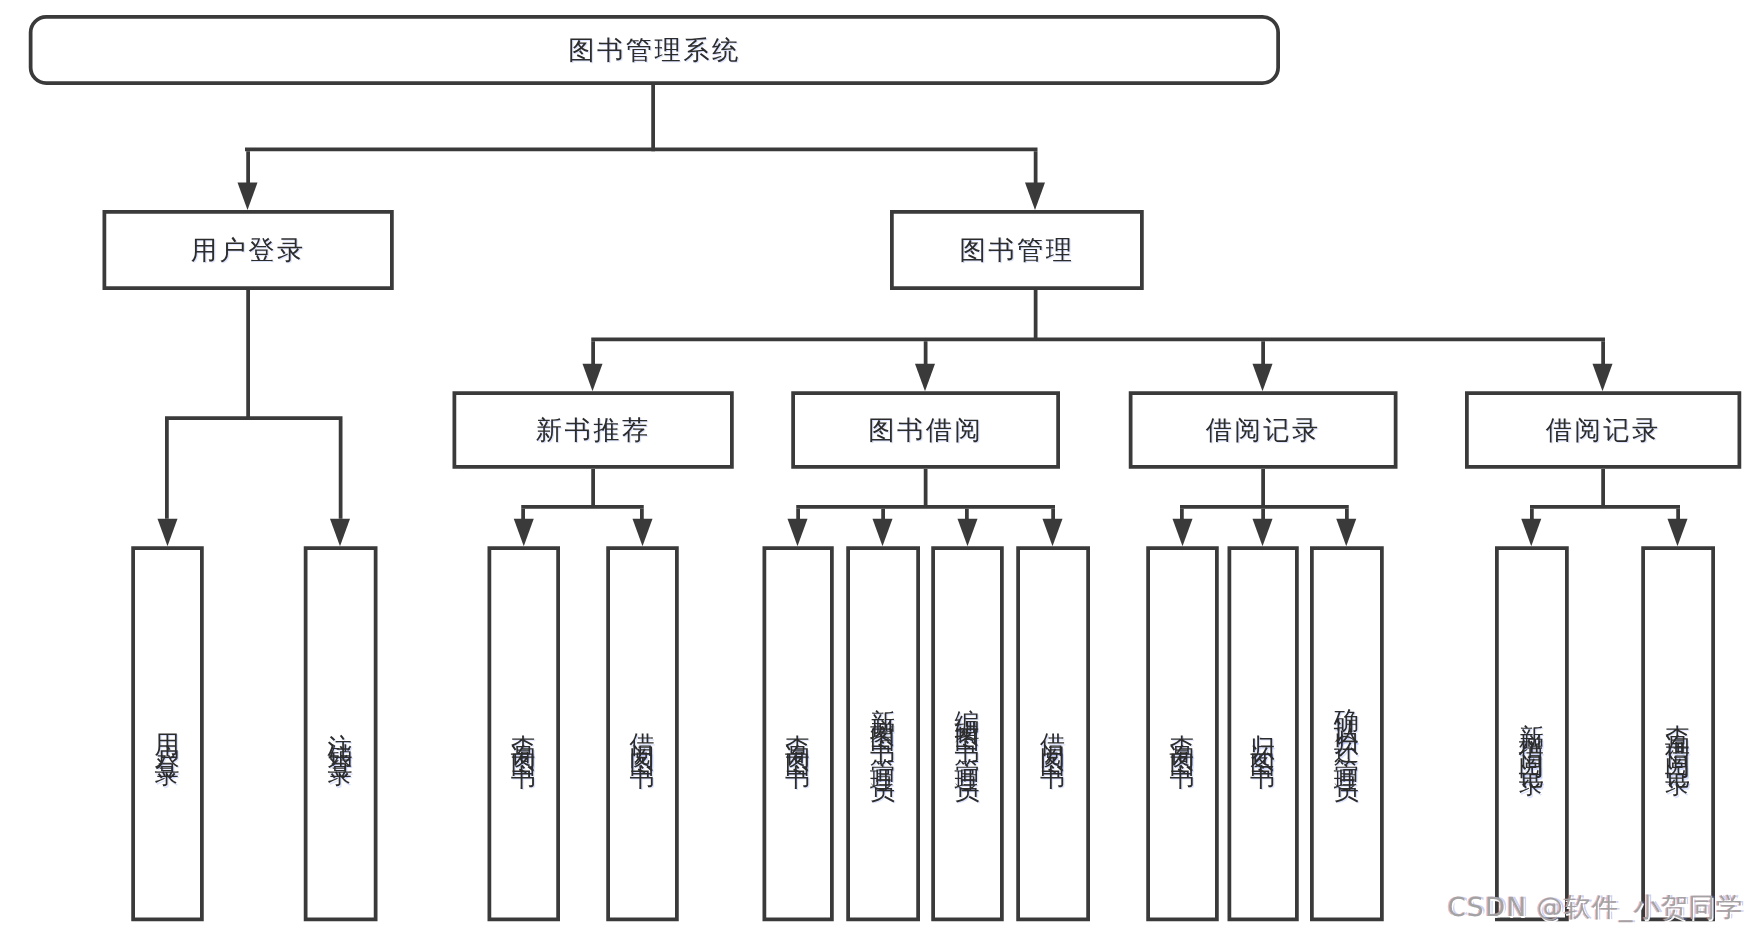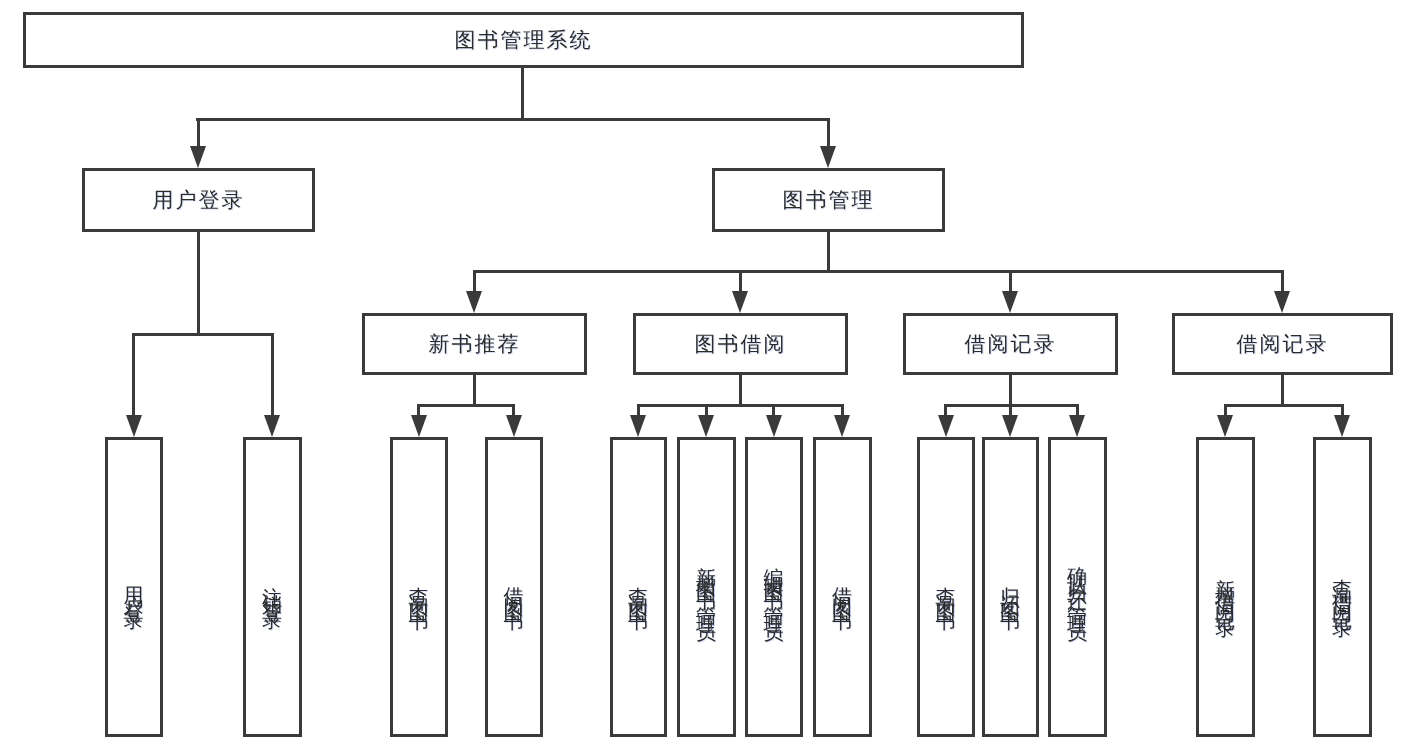--- a/index.html
+++ b/index.html
@@ -30,21 +30,21 @@
     box-sizing:border-box;
     border:3px solid var(--line);
     background:var(--bg);
     display:flex;align-items:center;justify-content:center;
     color:var(--text);
   }
   .node .lbl{
     text-shadow:1px 1px 0 rgba(100,130,255,.22);
   }
   .hnode{font-size:21px;letter-spacing:2px;}
-  .rootnode{font-size:21px;letter-spacing:2px;}
+  .rootnode{font-size:21px;letter-spacing:2px;border-radius:14px;}
   .leaf{
     writing-mode:vertical-rl;
     text-orientation:mixed;
     font-size:20px;
     letter-spacing:8px;
     line-height:1;
   }
   .watermark{
     position:absolute;
     right:10px;bottom:7px;
@@ -122,21 +122,21 @@
   <div class="arr" style="left:1217px;top:415px"></div>
   <div class="arr" style="left:1334px;top:415px"></div>
 
   <div class="node rootnode" style="left:23px;top:12px;width:1001px;height:56px">
     <span class="lbl">图书管理系统</span>
   </div>
 
   <div class="node hnode" style="left:82px;top:168px;width:233px;height:64px">
     <span class="lbl">用户登录</span>
   </div>
-  <div class="node hnode" style="left:712px;top:168px;width:233px;height:64px">
+  <div class="node hnode" style="left:712px;top:168px;width:203px;height:64px">
     <span class="lbl">图书管理</span>
   </div>
 
   <div class="node hnode" style="left:362px;top:313px;width:225px;height:62px">
     <span class="lbl">新书推荐</span>
   </div>
   <div class="node hnode" style="left:633px;top:313px;width:215px;height:62px">
     <span class="lbl">图书借阅</span>
   </div>
   <div class="node hnode" style="left:903px;top:313px;width:215px;height:62px">
@@ -183,14 +183,15 @@
     <span class="lbl">确认归还（管理员）</span>
   </div>
 
   <div class="node leaf" style="left:1196px;top:437px;width:59px;height:300px">
     <span class="lbl">新增借阅记录</span>
   </div>
   <div class="node leaf" style="left:1313px;top:437px;width:59px;height:300px">
     <span class="lbl">查询借阅记录</span>
   </div>
 
+  <div class="watermark">CSDN @软件_小贺同学</div>
 
 </div>
 
 </body></html>

